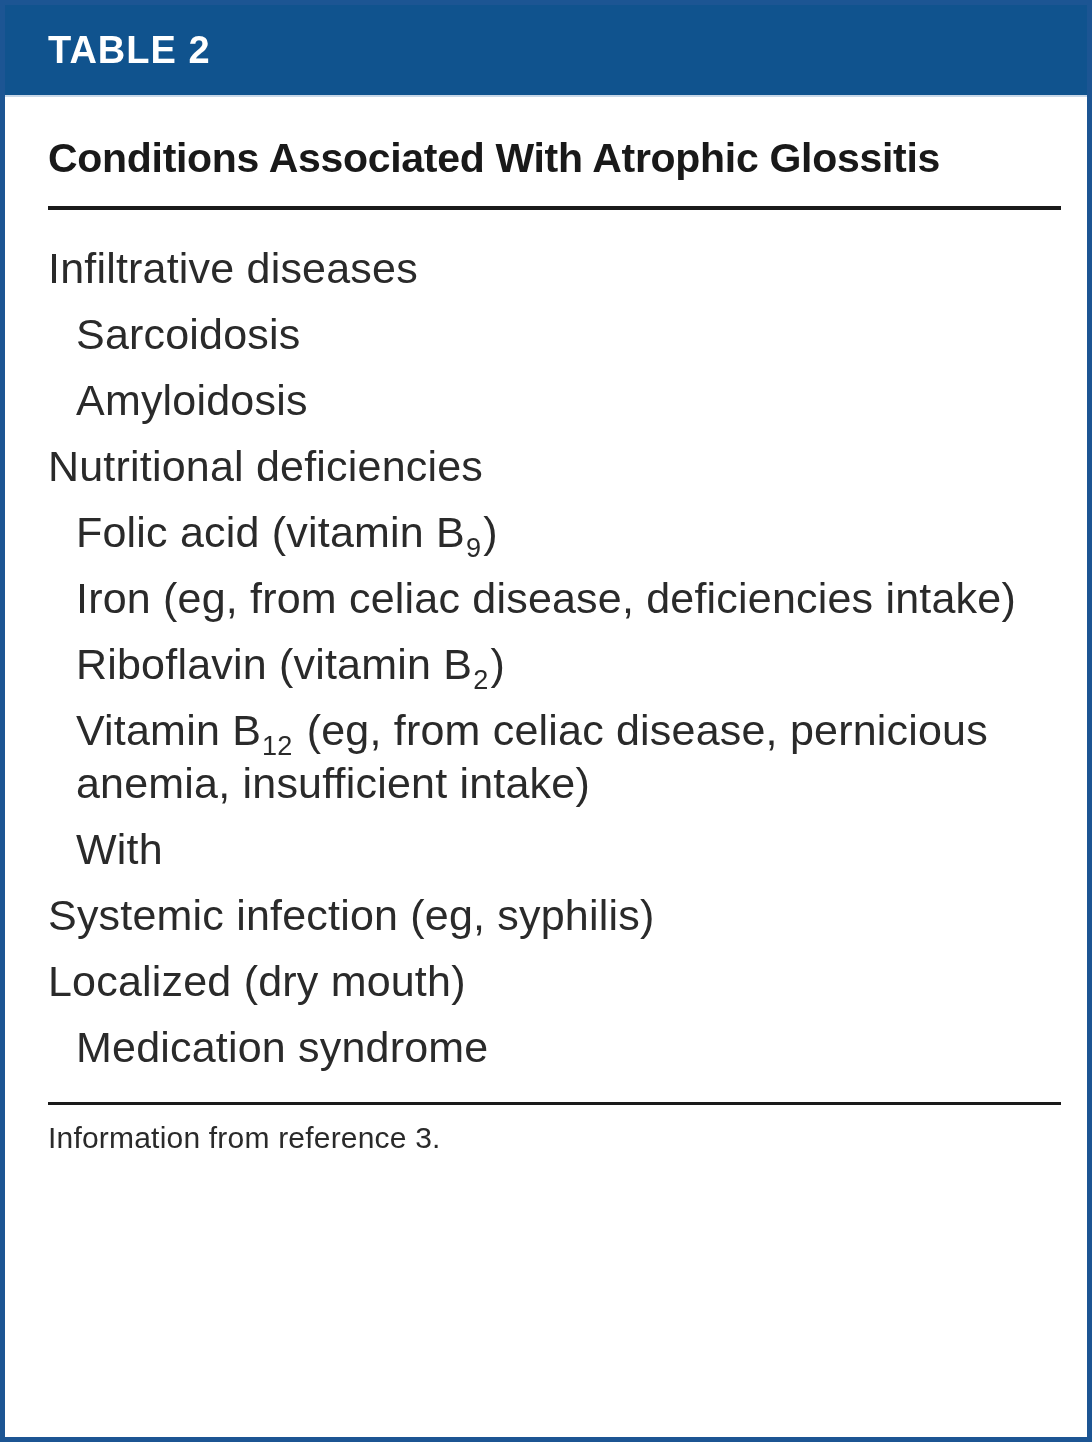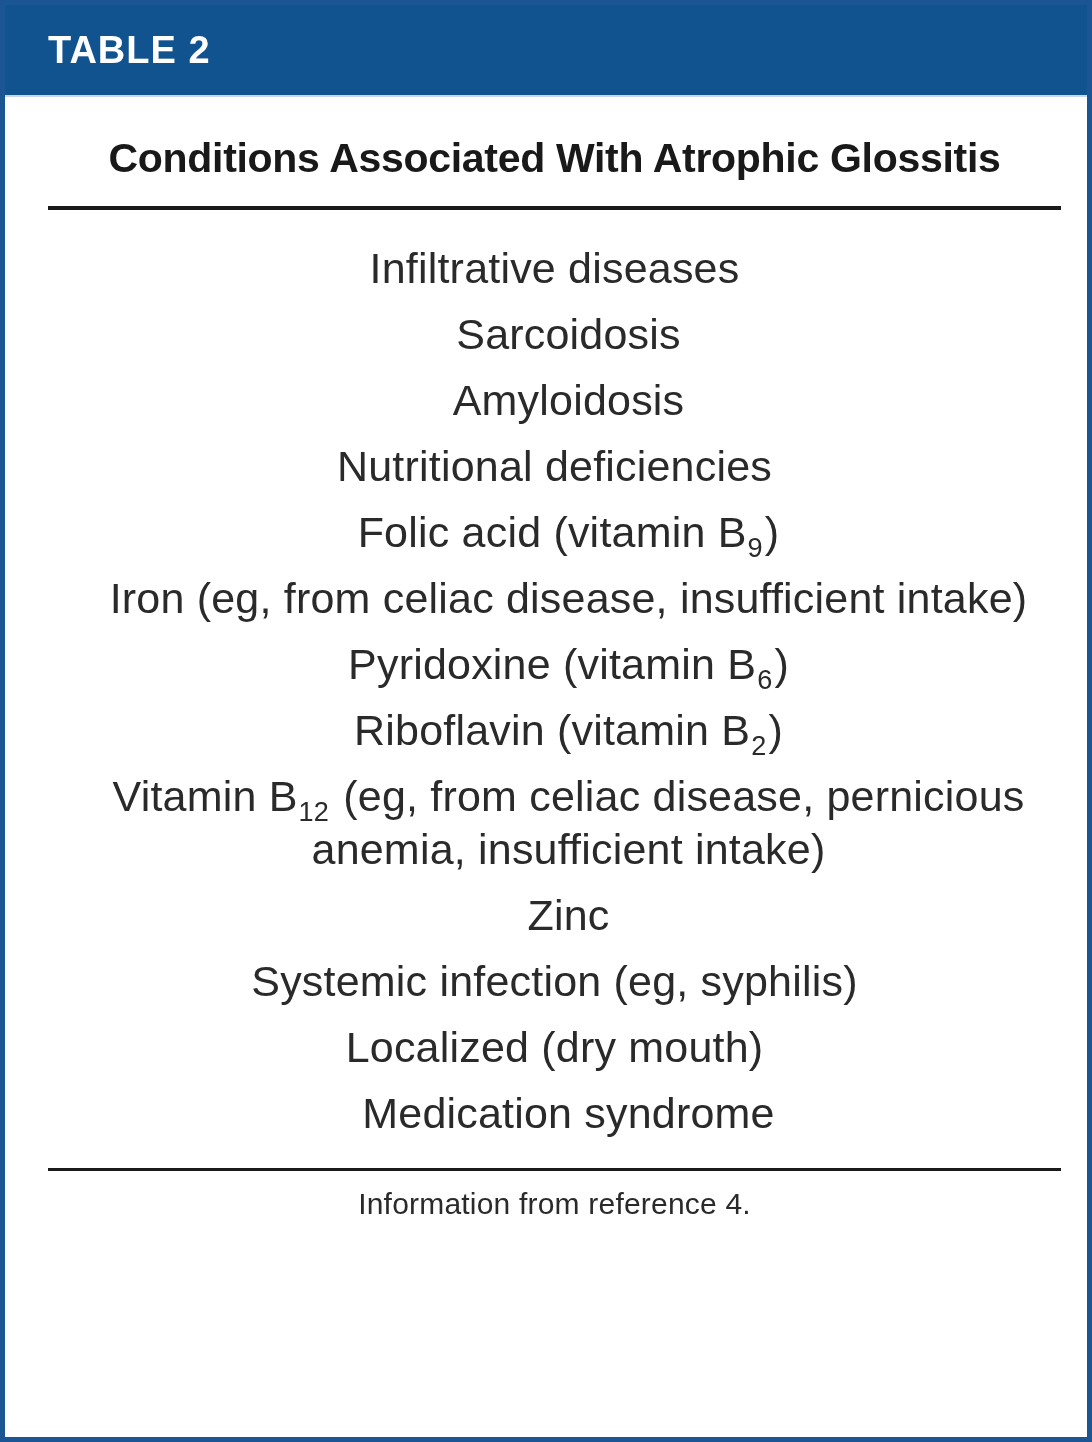--- a/index.html
+++ b/index.html
@@ -9,21 +9,20 @@
     font-family: "Liberation Sans", sans-serif;
   }
   .figure {
     box-sizing: border-box;
     width: 1092px;
     height: 1442px;
     border: 5px solid #1c5593;
     background: #ffffff;
     overflow: hidden;
     position: relative;
-    text-align: center;
   }
   .banner {
     box-sizing: border-box;
     height: 92px;
     background: #10538e;
     display: flex;
     align-items: center;
     padding-left: 43px;
     border-bottom: 2px solid #c9d8e8;
   }
@@ -91,25 +90,24 @@
   </div>
   <div class="content">
     <h1 class="title">Conditions Associated With Atrophic Glossitis</h1>
     <div class="title-rule"></div>
     <div class="list">
         <div class="item">Infiltrative diseases</div>
         <div class="item indent">Sarcoidosis</div>
         <div class="item indent">Amyloidosis</div>
         <div class="item">Nutritional deficiencies</div>
         <div class="item indent">Folic acid (vitamin B<sub>9</sub>)</div>
-        <div class="item indent">Iron (eg, from celiac disease, insufficient intake)</div>
-        <div class="item indent">Pyridoxine (vitamin B<sub>6</sub>)</div>
+        <div class="item indent">Iron (eg, from celiac disease, deficiencies intake)</div>
         <div class="item indent">Riboflavin (vitamin B<sub>2</sub>)</div>
         <div class="item indent">Vitamin B<sub>12</sub> (eg, from celiac disease, pernicious anemia, insufficient intake)</div>
-        <div class="item indent">Zinc</div>
+        <div class="item indent">With</div>
         <div class="item">Systemic infection (eg, syphilis)</div>
         <div class="item">Localized (dry mouth)</div>
         <div class="item indent">Medication syndrome</div>
       </div>
     <div class="foot-rule"></div>
-    <div class="footnote">Information from reference 4.</div>
+    <div class="footnote">Information from reference 3.</div>
   </div>
 </div>
 
 </body></html>

